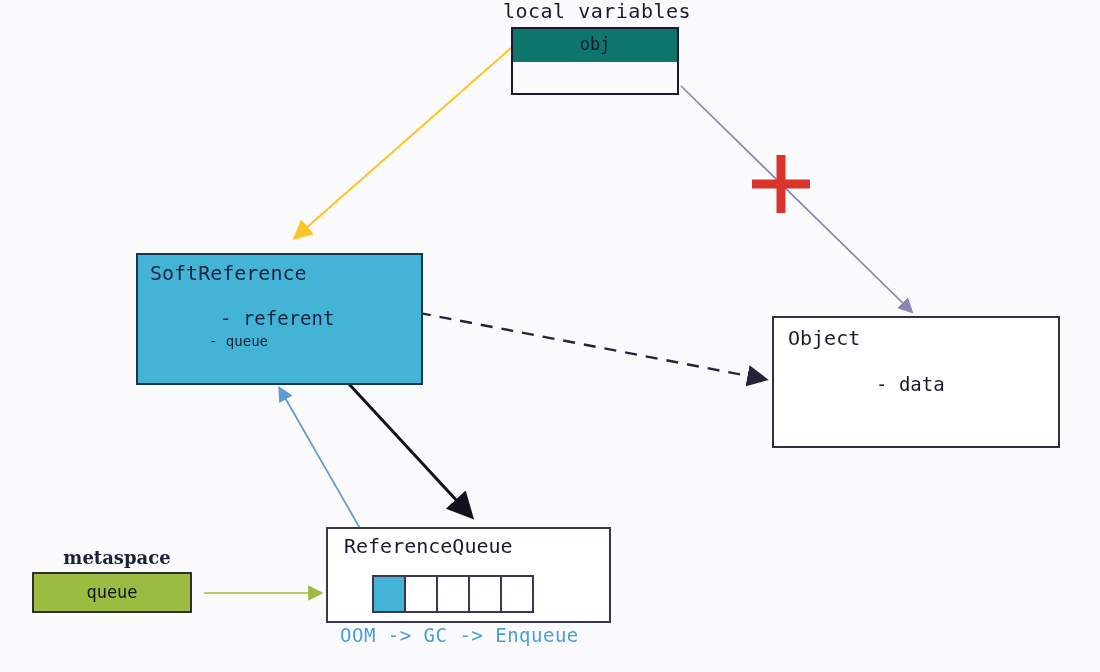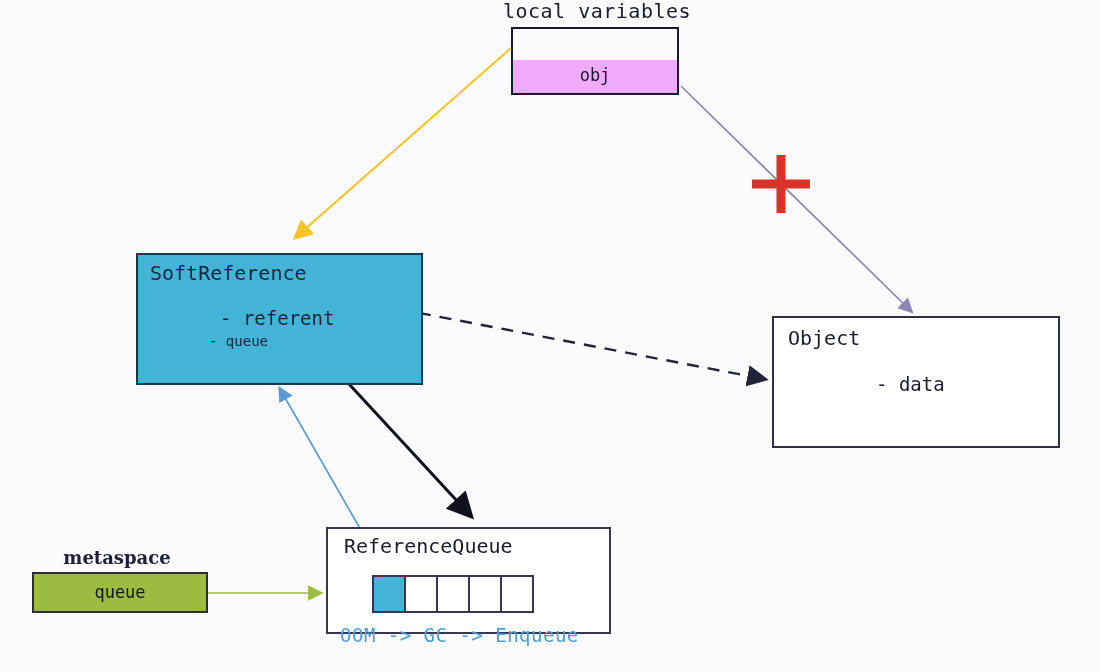--- a/index.html
+++ b/index.html
@@ -43,21 +43,21 @@
   }
   .lv-row {
     height: 33px;
     line-height: 31px;
     text-align: center;
     font-size: 17px;
     color: #1a1a2e;
     box-sizing: border-box;
   }
   .lv-row.soft { background: #f5b800; border-bottom: 2px solid #1a1a2e; }
-  .lv-row.obj  { background: #f0abfc; margin-top: 31px; }
+  .lv-row.obj  { background: #0f766e; }
 
   
   .softref {
     position: absolute;
     left: 136px; top: 253px;
     width: 287px; height: 132px;
     background: #44b4d6;
     border: 2px solid #15384a;
     box-sizing: border-box;
   }
@@ -101,21 +101,21 @@
     position: absolute;
     left: 102px; top: 55px;
     font-size: 19px;
     color: #1a1a2e;
   }
 
   
   .rqbox {
     position: absolute;
     left: 326px; top: 527px;
-    width: 285px; height: 107px;
+    width: 285px; height: 96px;
     background: #ffffff;
     border: 2px solid #3a3550;
     box-sizing: border-box;
   }
   .rqbox .cls {
     position: absolute;
     left: 16px; top: 5px;
     font-size: 20px;
     color: #1a1a2e;
   }
@@ -149,21 +149,21 @@
     width: 170px;
     text-align: center;
     font-size: 18px;
     font-family: "DejaVu Serif", "Liberation Serif", serif;
     font-weight: 700;
     color: #1f1f38;
   }
   .ms-box {
     position: absolute;
     left: 32px; top: 572px;
-    width: 176px; height: 41px;
+    width: 160px; height: 41px;
     background: #9cbb41;
     border: 2px solid #2f2f2f;
     box-sizing: border-box;
     line-height: 37px;
     text-align: center;
     font-size: 17px;
     color: #13131f;
   }
 </style>
 </head>

